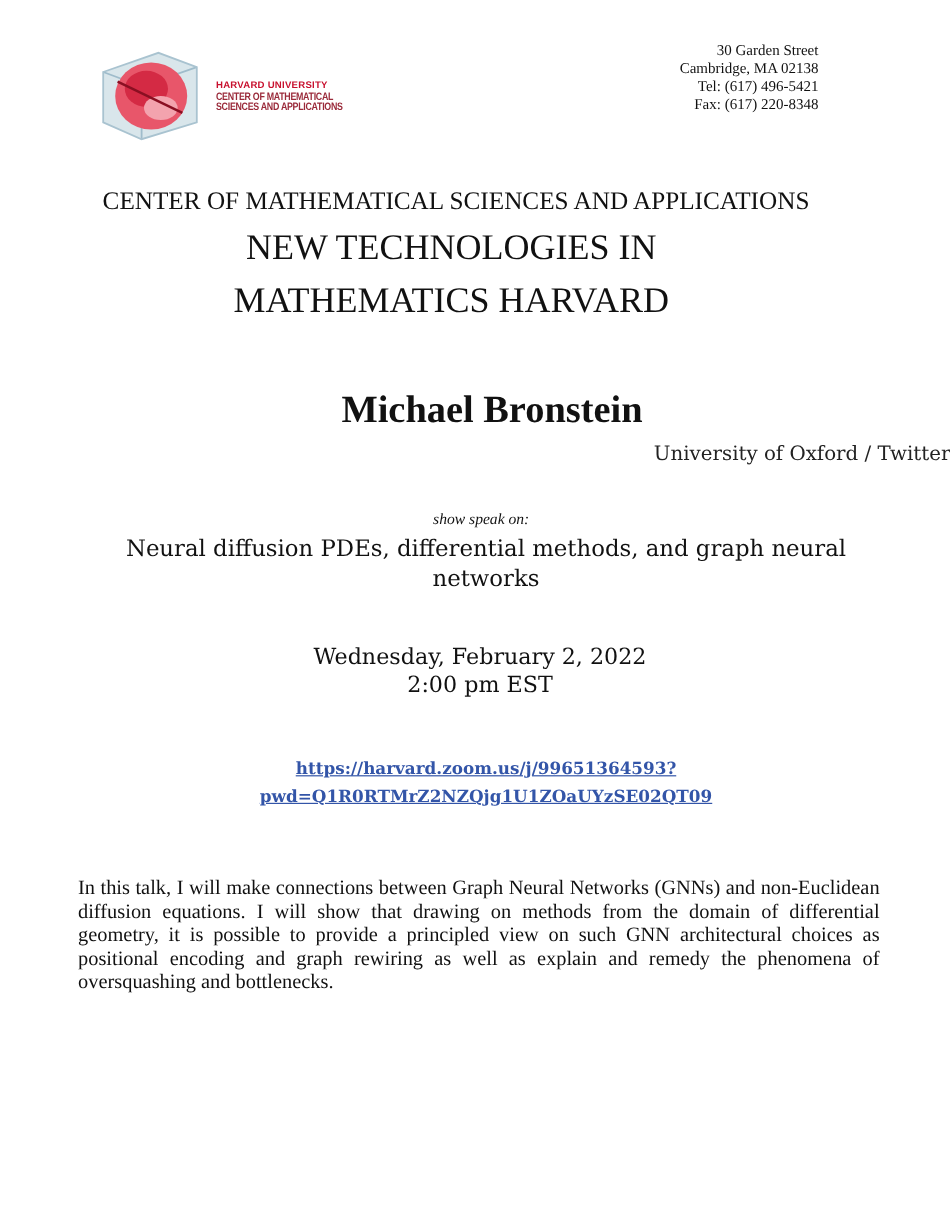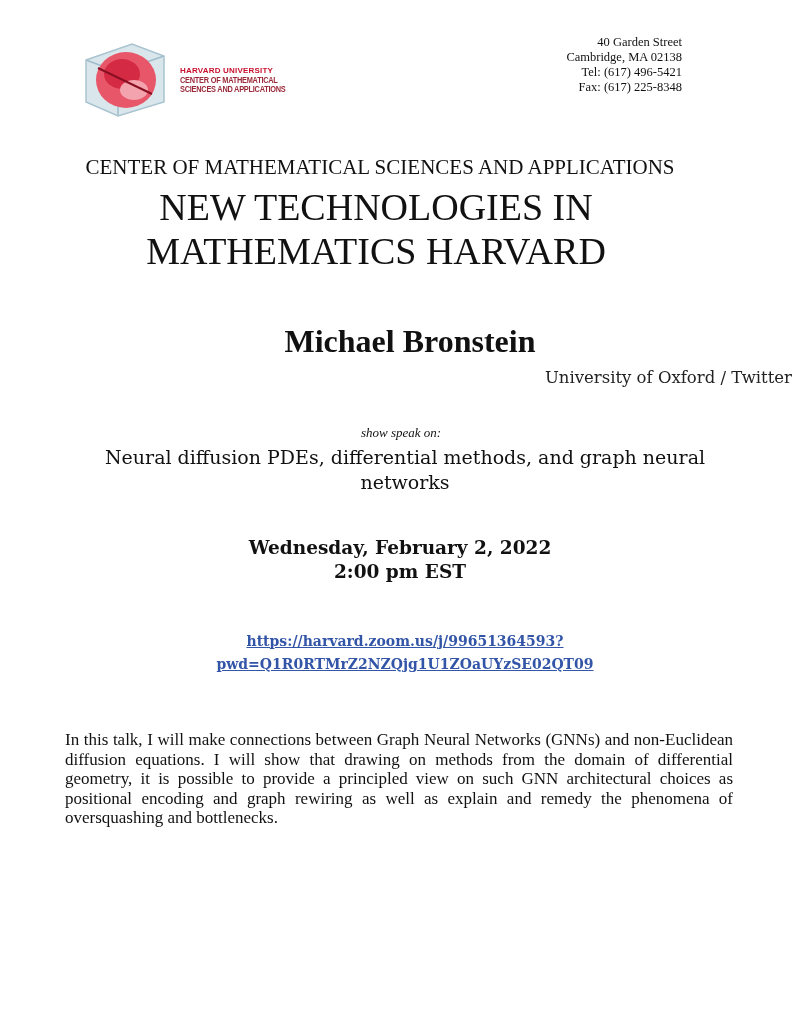--- a/index.html
+++ b/index.html
@@ -5,26 +5,26 @@
   html, body { margin:0; padding:0; background:#ffffff; }
   body { width:792px; height:1024px; position:relative; overflow:hidden; color:#111; }
   .abs { position:absolute; }
   .logo { left:82px; top:38px; width:215px; height:80px; }
   .logo-cube { position:absolute; left:0; top:0; width:86px; height:80px; }
   .logo-text { position:absolute; left:98px; top:28px; font-family:"Liberation Sans", sans-serif; font-weight:bold; line-height:9.5px; letter-spacing:-0.3px; }
   .logo-text .l1 { color:#c8102e; font-size:8px; letter-spacing:0.2px; }
   .logo-text .l2, .logo-text .l3 { color:#9a2a3a; font-size:9px; transform:scaleX(0.82); transform-origin:left; white-space:nowrap; }
   .address { right:110px; top:35px; text-align:right; font-family:"Liberation Serif", serif; font-size:12.5px; line-height:15px; }
   .center-name { left:0; width:792px; top:155px; text-align:center; font-family:"Liberation Serif", serif; font-size:21px; padding-right:32px; box-sizing:border-box; }
-  .seminar-title { left:0; width:792px; top:185px; text-align:center; font-family:"Liberation Serif", serif; font-size:38px; line-height:44px; padding-right:40px; box-sizing:border-box; }
+  .seminar-title { left:0; width:792px; top:185px; text-align:center; font-family:"Liberation Serif", serif; font-size:30px; line-height:44px; padding-right:40px; box-sizing:border-box; }
   .speaker { left:0; width:792px; top:323px; text-align:center; font-family:"Liberation Serif", serif; font-weight:bold; font-size:32px; padding-left:28px; box-sizing:border-box; }
   .affiliation { left:0; width:792px; top:368px; text-align:right; font-family:"DejaVu Serif", serif; font-size:16.5px; padding-left:26px; box-sizing:border-box; color:#222; }
   .will-speak { left:0; width:792px; top:425px; text-align:center; font-family:"Liberation Serif", serif; font-style:italic; font-size:13px; padding-left:10px; box-sizing:border-box; }
   .talk-title { left:100px; width:610px; top:445px; text-align:center; font-family:"DejaVu Serif", serif; font-size:19px; line-height:25px; }
-  .date { left:0; width:792px; top:536px; text-align:center; font-family:"DejaVu Serif", serif; font-weight:bold; font-size:18.5px; line-height:24px; padding-left:8px; box-sizing:border-box; }
+  .date { left:0; width:792px; top:536px; text-align:center; font-family:"DejaVu Serif", serif; font-weight:normal; font-size:18.5px; line-height:24px; padding-left:8px; box-sizing:border-box; }
   .link { left:140px; width:530px; top:630px; text-align:center; font-family:"DejaVu Serif", serif; font-weight:bold; font-size:14px; line-height:23px; color:#3355a8; text-decoration:underline; word-break:break-all; }
   .abstract { left:65px; width:668px; top:730px; text-align:justify; font-family:"Liberation Serif", serif; font-size:17px; line-height:19.5px; }
 </style>
 </head>
 <body>
 
 <div class="abs logo">
   <svg class="logo-cube" viewBox="0 0 86 80">
     <polygon points="4,22 50,6 82,18 82,64 36,78 4,64" fill="#c9dbe3" opacity="0.7"></polygon>
     <polyline points="4,22 36,34 82,18" fill="none" stroke="#9fbccb" stroke-width="1.5"></polyline>
@@ -36,24 +36,24 @@
     <polygon points="4,22 50,6 82,18 82,64 36,78 4,64" fill="none" stroke="#a9c3d0" stroke-width="1.5"></polygon>
   </svg>
   <div class="logo-text">
     <div class="l1">HARVARD UNIVERSITY</div>
     <div class="l2">CENTER OF MATHEMATICAL</div>
     <div class="l3">SCIENCES AND APPLICATIONS</div>
   </div>
 </div>
 
 <div class="abs address">
-  <div>40 Garden Street</div>
+  <div>30 Garden Street</div>
   <div>Cambridge, MA 02138</div>
   <div>Tel: (617) 496-5421</div>
-  <div>Fax: (617) 225-8348</div>
+  <div>Fax: (617) 220-8348</div>
 </div>
 
 <div class="abs center-name">CENTER OF MATHEMATICAL SCIENCES AND APPLICATIONS</div>
 
 <div class="abs seminar-title">
   <div>NEW TECHNOLOGIES IN</div>
   <div>MATHEMATICS HARVARD</div>
 </div>
 
 <div class="abs speaker">Michael Bronstein</div>

